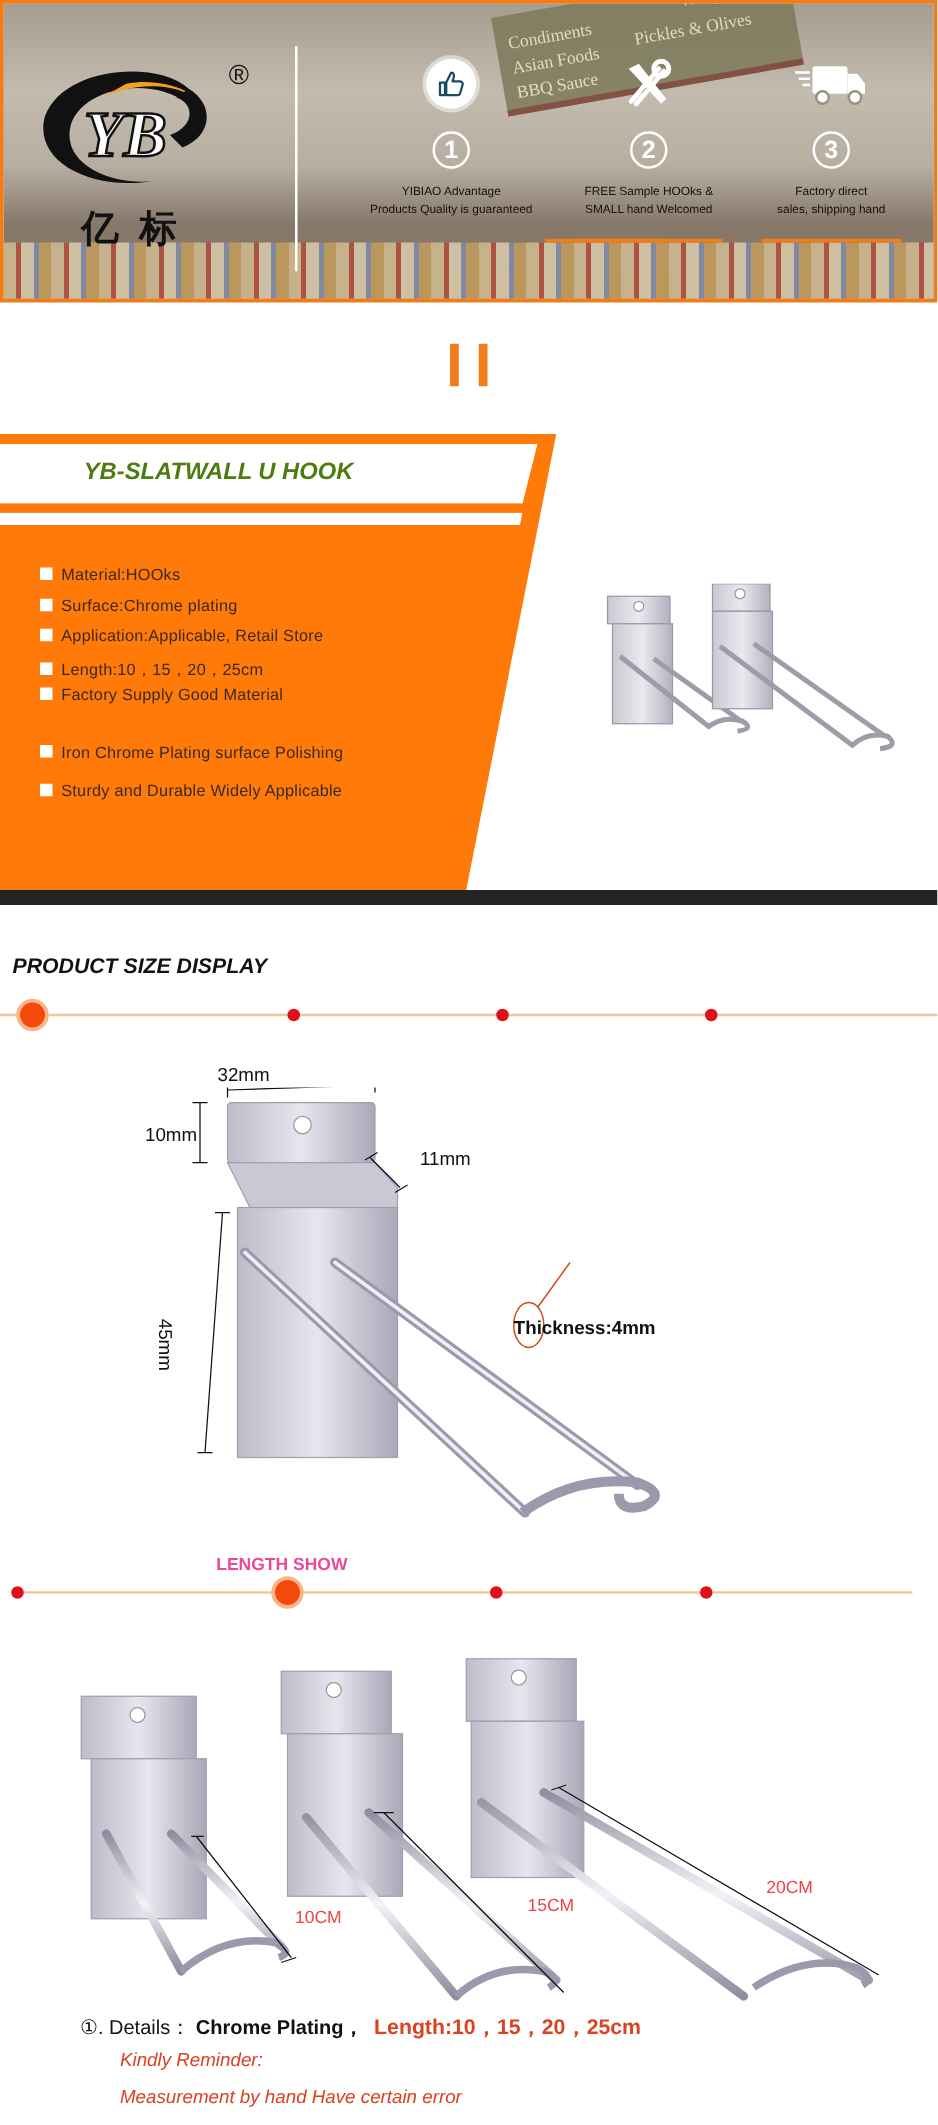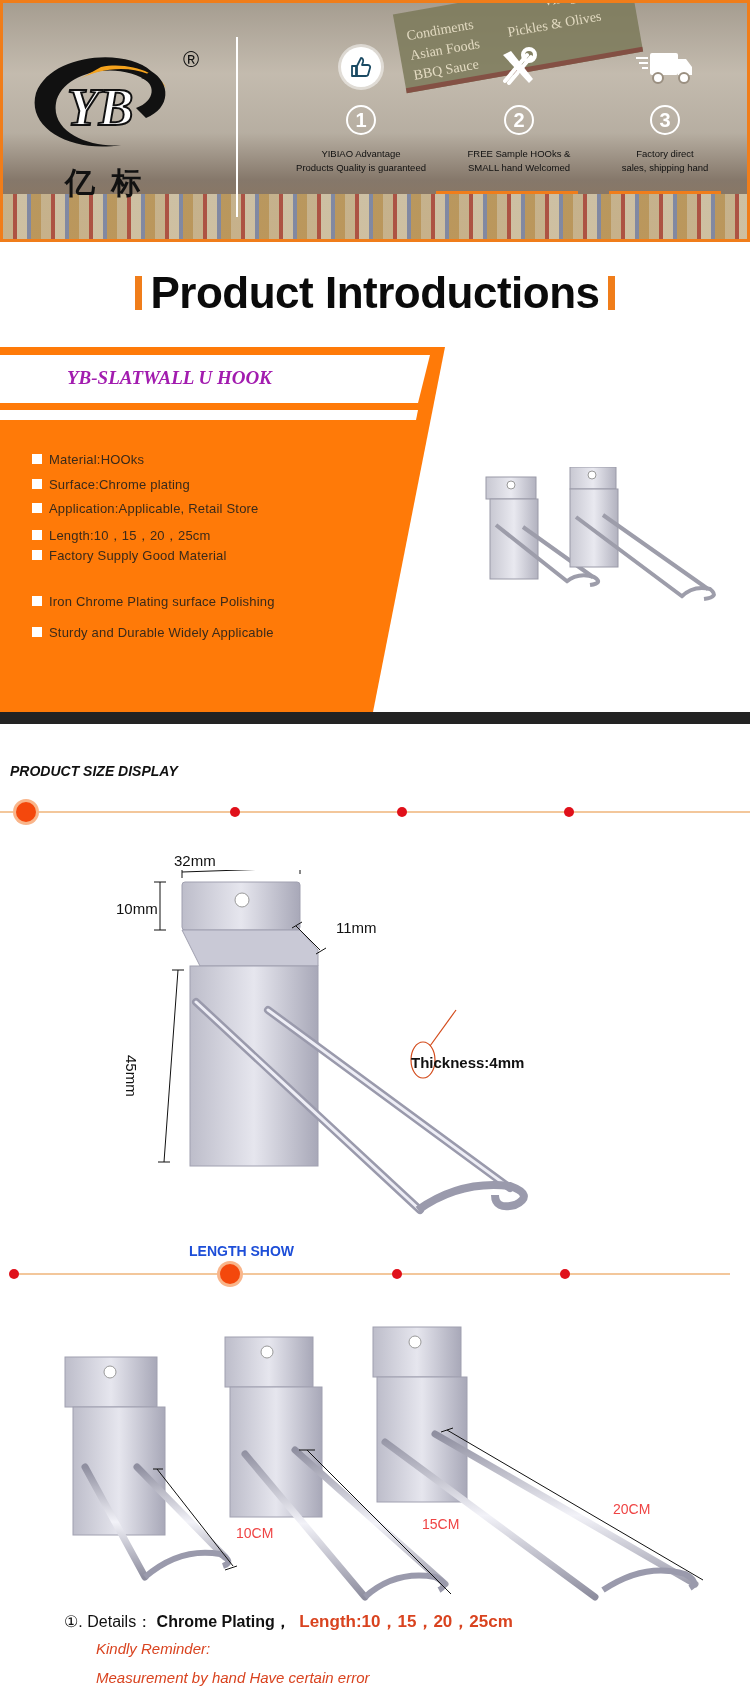--- a/index.html
+++ b/index.html
@@ -68,44 +68,44 @@
   }
   .intro .hdr-white {
     position: absolute; left: 0; top: 8px; width: 430px; height: 48px; background: #fff;
     clip-path: polygon(0 0, 430px 0, 418px 48px, 0 48px);
   }
   .intro .hdr-white2 {
     position: absolute; left: 0; top: 63px; width: 418px; height: 10px; background: #fff;
     clip-path: polygon(0 0, 418px 0, 416px 10px, 0 10px);
   }
   .intro .hdr-text {
-    position: absolute; left: 67px; top: 20px; font-size: 19px; font-weight: bold; font-style: italic; color: #a21caf; font-family: Liberation Serif, serif;
+    position: absolute; left: 67px; top: 20px; font-size: 19px; font-weight: bold; font-style: italic; color: #4d7c0f;
   }
   .intro .spec-list { position: absolute; left: 32px; top: 105px; }
   .intro .spec-item { position: absolute; left: 0; white-space: nowrap; font-size: 13px; color: #3a2a1a; letter-spacing: 0.2px; }
   .intro .spec-item .chk {
     display: inline-block; width: 10px; height: 10px; background: #fff; margin-right: 7px; vertical-align: 0px;
   }
   .intro .dark-bar {
     position: absolute; left: 0; top: 365px; width: 750px; height: 12px; background: #232323;
   }
   .hook-img { position: absolute; }
 
   
   .size-title {
-    position: absolute; left: 10px; top: 763px; font-size: 14px; font-weight: bold; font-style: italic; color: #111;
+    position: absolute; left: 10px; top: 763px; font-size: 17px; font-weight: bold; font-style: italic; color: #111;
   }
   .timeline { position: absolute; left: 0; width: 750px; height: 20px; }
   .timeline .line { position: absolute; left: 0; right: 0; top: 9px; height: 2px; background: #f3c79b; }
   .timeline .dot { position: absolute; top: 5px; width: 10px; height: 10px; border-radius: 50%; background: #e0101a; }
   .timeline .dot.big { top: 0; width: 20px; height: 20px; background: #f4480c; box-shadow: 0 0 0 3px #f9b58a; }
 
   .dim { position: absolute; font-size: 15px; color: #111; white-space: nowrap; }
   .thick { position: absolute; font-size: 15px; font-weight: bold; color: #111; }
-  .len-show { position: absolute; left: 173px; top: 1243px; font-size: 14px; font-weight: bold; color: #1d4ed8; margin-left: 16px; }
+  .len-show { position: absolute; left: 173px; top: 1243px; font-size: 14px; font-weight: bold; color: #ec4899; }
   .len-lbl { position: absolute; font-size: 14px; color: #ef4444; }
 
   .details { position: absolute; left: 64px; top: 1610px; font-size: 16px; font-weight: bold; white-space: nowrap; }
   .details .red { color: #d9431f; font-size: 17px; margin-left: 4px; }
   .reminder { position: absolute; left: 96px; font-size: 15px; font-style: italic; color: #d9431f; white-space: nowrap; }
 </style>
 </head>
 <body>
 
 <div class="banner">
@@ -175,21 +175,21 @@
     <div class="f-num">3</div>
     <div class="f-text">
       <div>Factory direct</div>
       <div>sales, shipping hand</div>
     </div>
     <div class="f-line" style="width:112px"></div>
   </div>
 </div>
 
 <div class="section-title">
-  <span class="bar"></span><span>Product Introductions</span><span class="bar"></span>
+  <span class="bar"></span><span class="bar"></span>
 </div>
 
 <div class="intro">
   <div class="orange"></div>
   <div class="hdr-white"></div>
   <div class="hdr-white2"></div>
   <div class="hdr-text">YB-SLATWALL U HOOK</div>
 
   <div class="spec-list">
     <div class="spec-item" style="top:0px"><span class="chk"></span><span>Material:HOOks</span></div>

